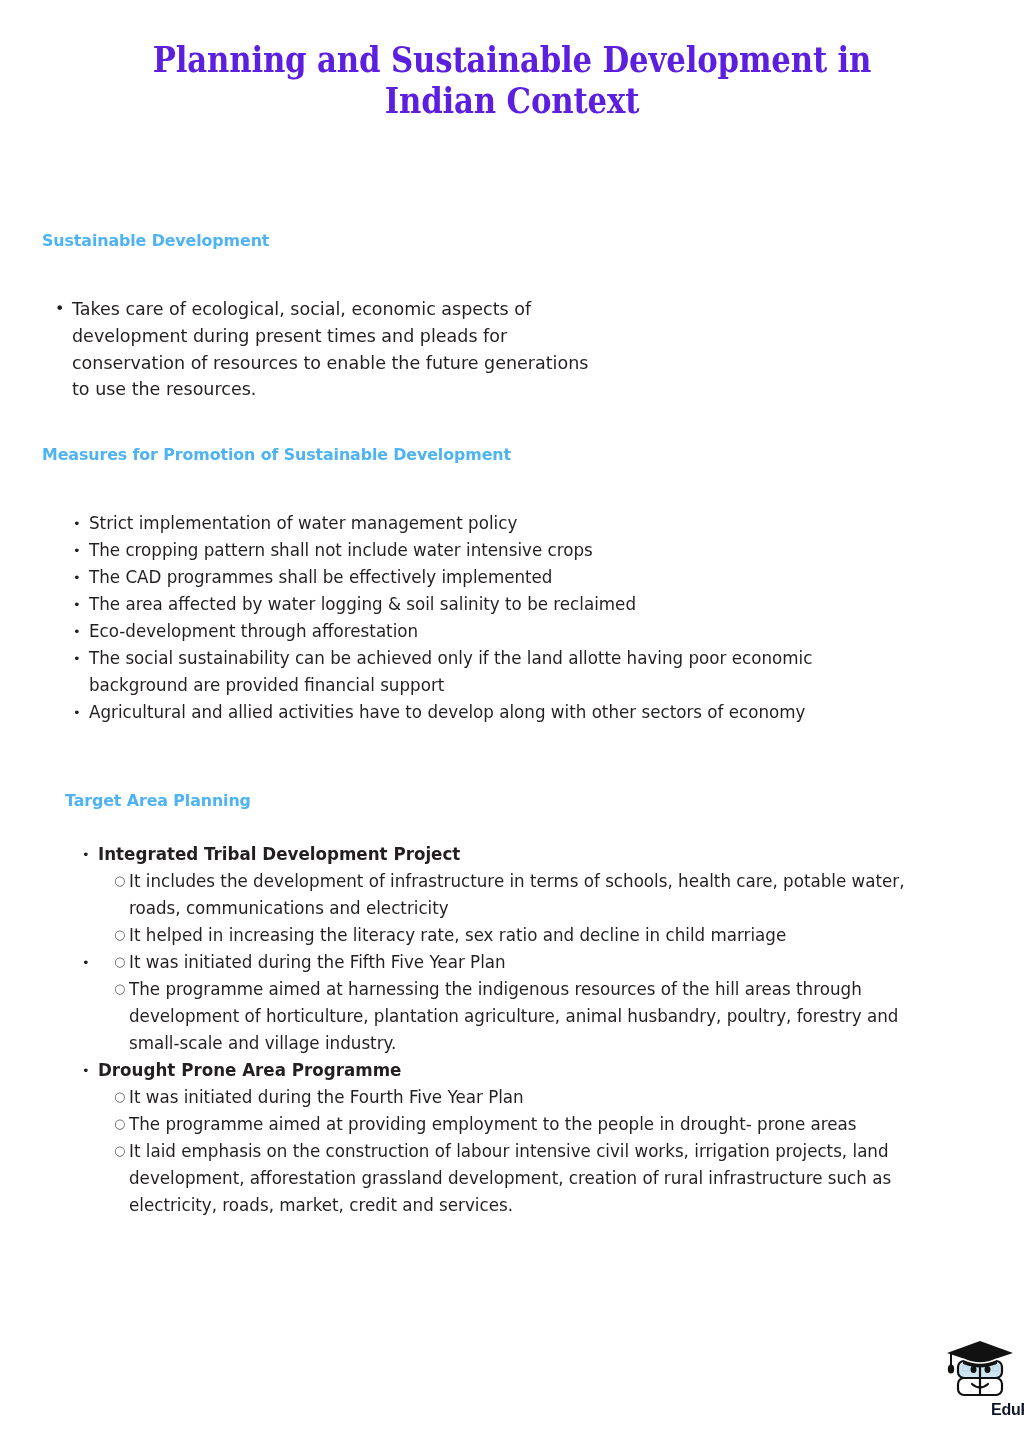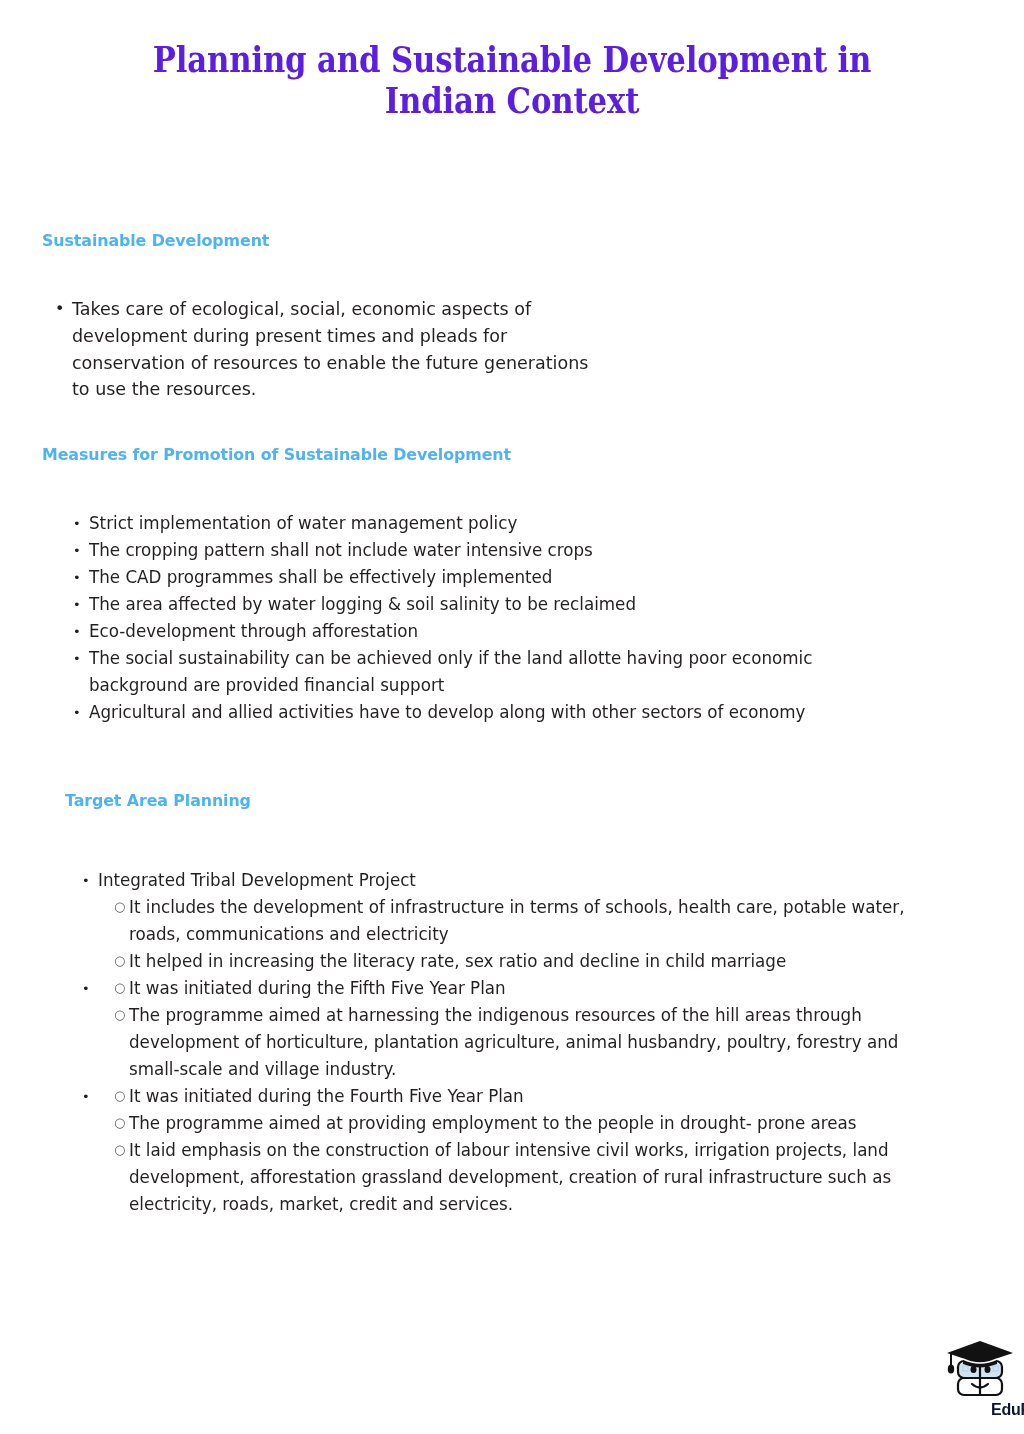--- a/index.html
+++ b/index.html
@@ -110,21 +110,21 @@
   
   #block-target {
     left: 82px;
     top: 841px;
     width: 880px;
     font-size: 17.5px;
     line-height: 27px;
   }
   #block-target > ul > li.item { padding-left: 16px; }
   #block-target > ul > li.item > .marker { font-size: 13px; }
-  #block-target .head { font-weight: normal; display: block; margin-top: 26px; }
+  #block-target .head { font-weight: bold; display: block; }
   #block-target .head .inner { display: inline-block; transform: scaleX(0.955); transform-origin: left top; }
 
   ul.lvl2 { margin: 0; padding: 0; }
   ul.lvl2 > li.item {
     padding-left: 31px;
     font-weight: normal;
   }
   ul.lvl2 > li.item > .marker {
     left: 16px;
     top: -1px;
@@ -244,20 +244,21 @@
           </li>
           <li class="item">
             <span class="marker">○</span>
             <span class="txt">The programme aimed at harnessing the indigenous resources of the hill areas through development of horticulture, plantation agriculture, animal husbandry, poultry, forestry and small-scale and village industry.</span>
           </li>
         </ul>
       </li>
 
       <li class="item">
         <span class="marker">•</span>
+        <span class="head"><span class="inner">Drought Prone Area Programme</span></span>
         <ul class="lvl2">
           <li class="item">
             <span class="marker">○</span>
             <span class="txt">It was initiated during the Fourth Five Year Plan</span>
           </li>
           <li class="item">
             <span class="marker">○</span>
             <span class="txt">The programme aimed at providing employment to the people in drought- prone areas</span>
           </li>
           <li class="item">

